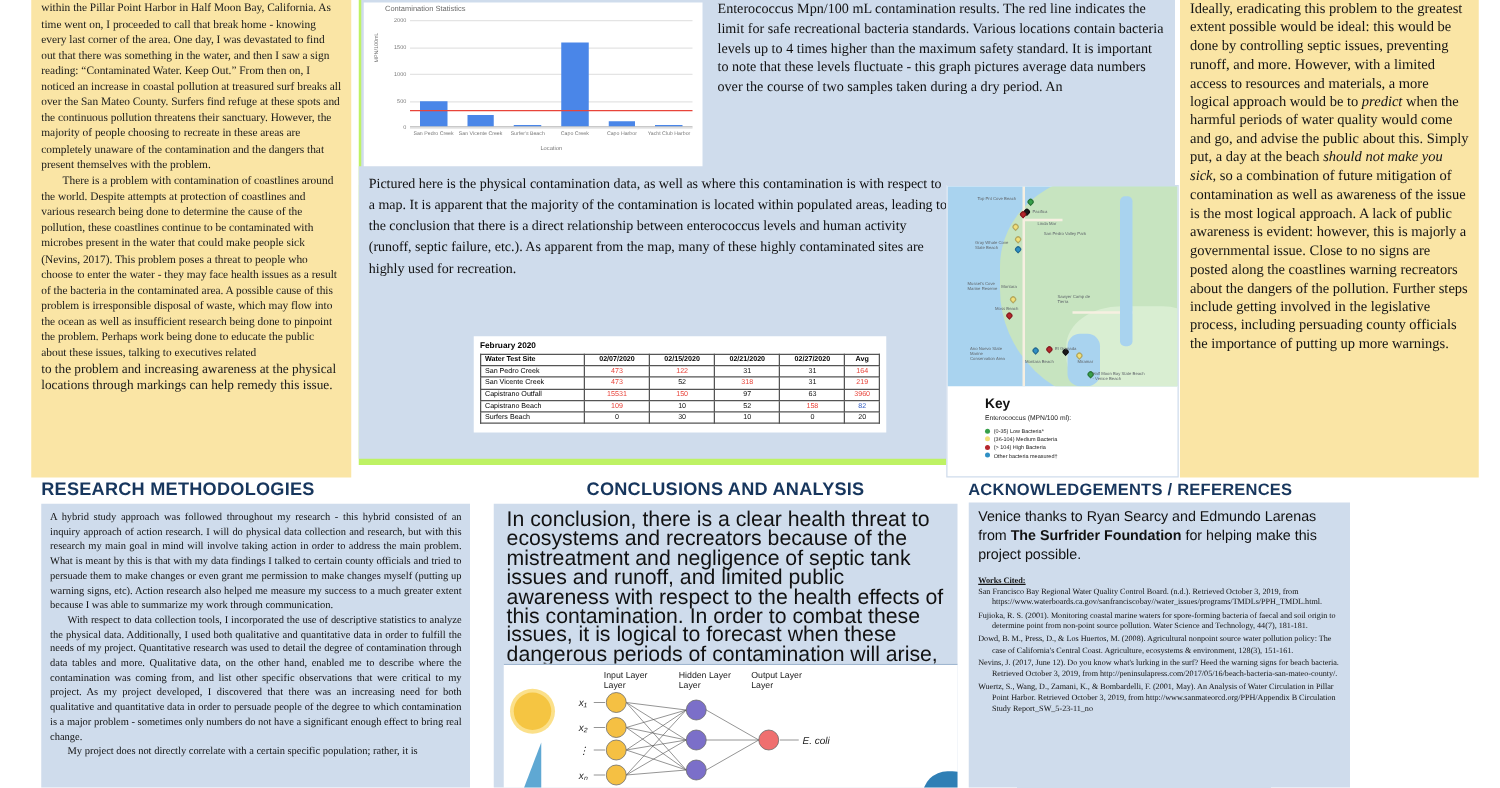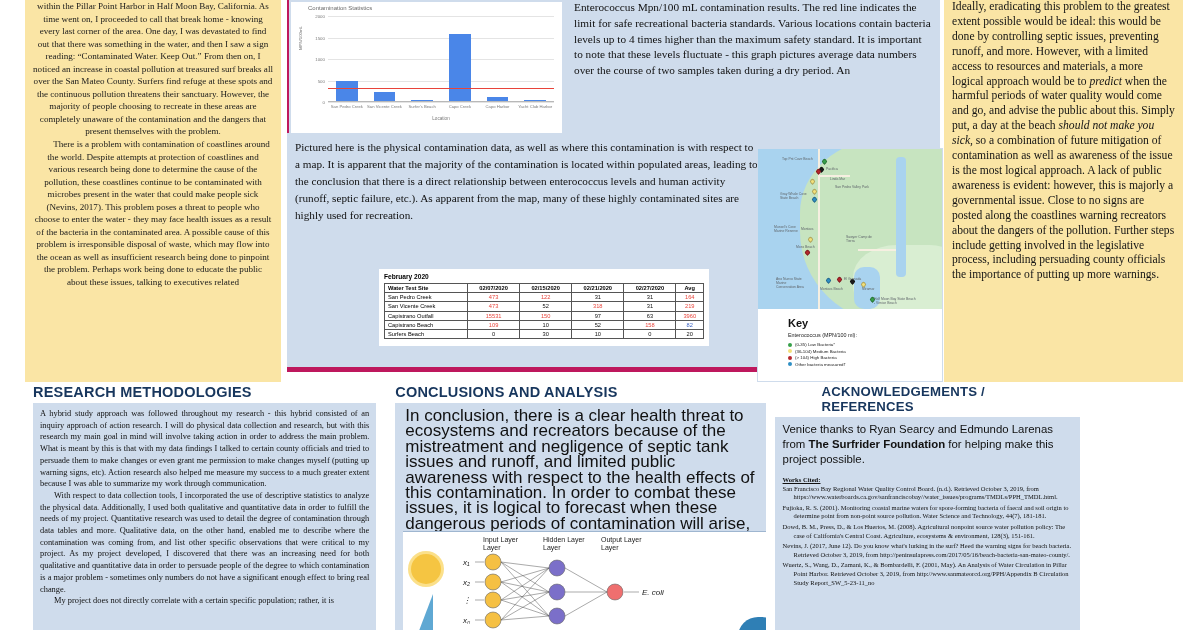--- a/index.html
+++ b/index.html
@@ -33,34 +33,34 @@
     background: #fae5a5;
     height: 382px;
     padding: 0px 8px 4px 8px;
     overflow: hidden;
   }
   .body-serif {
     font-family: "Liberation Serif", serif;
     font-size: 9.1px;
     line-height: 12.55px;
     color: #1a1a1a;
-    text-align: center;
+    text-align: left;
   }
   .body-serif p { margin: 0; }
   .indent { text-indent: 17px; }
   .big-tail {
     font-size: 10.6px;
     line-height: 13.6px;
   }
 
   
   .col-mid {
     width: 653px; height: 372px;
     position: relative;
-    background: #be185d;
+    background: #bef264;
   }
 
   
   .mid-top {
     position: absolute; left: 0; top: 0;
     width: 653px; height: 144px;
     display: flex;
   }
   .chart-panel {
     width: 275px; height: 141px;
@@ -361,21 +361,21 @@
     font-family: "Liberation Serif", serif;
     font-size: 8.4px;
     line-height: 11.7px;
     color: #101010;
     text-align: justify;
   }
   .sec-method .sec-body p { margin: 0; }
   .sec-method .sec-body p.ind { text-indent: 14px; }
 
   .sec-concl { width: 430px; padding-left: 13px; padding-right: 6px; }
-  .sec-concl .sec-head { font-size: 14.5px; margin-bottom: 3px; }
+  .sec-concl .sec-head { font-size: 14.5px; margin-bottom: 3px; text-align: center; }
   .sec-concl .sec-body {
     height: 240px;
     padding: 5px 10px 0 10px;
     overflow: hidden;
     position: relative;
   }
   .concl-text {
     font-family: "Liberation Sans", sans-serif;
     font-size: 17px;
     line-height: 15.4px;
@@ -403,21 +403,21 @@
     border-bottom: 42px solid #5fa8d3;
   }
   .umbrella {
     position: absolute; right: 26px; bottom: 6px;
     width: 44px; height: 20px;
     background: #2f7fb5;
     border-radius: 22px 22px 0 0;
   }
 
   .sec-ref { width: 350px; padding-left: 3px; padding-right: 8px; }
-  .sec-ref .sec-head { font-size: 13.2px; margin-bottom: 3px; margin-left: 47px; }
+  .sec-ref .sec-head { font-size: 13.2px; margin-bottom: 3px; }
   .sec-ref .sec-body {
     height: 240px;
     padding: 5px 8px 0 8px;
     overflow: hidden;
   }
   .ack-text {
     font-family: "Liberation Sans", sans-serif;
     font-size: 11.4px;
     line-height: 15.2px;
     color: #111;
@@ -449,20 +449,21 @@
 
 <div class="poster">
 
   <div class="top-row">
 
     <div class="col-left">
       <div class="yellow-box">
         <div class="body-serif">
           <p>within the Pillar Point Harbor in Half Moon Bay, California. As time went on, I proceeded to call that break home - knowing every last corner of the area. One day, I was devastated to find out that there was something in the water, and then I saw a sign reading: “Contaminated Water. Keep Out.” From then on, I noticed an increase in coastal pollution at treasured surf breaks all over the San Mateo County. Surfers find refuge at these spots and the continuous pollution threatens their sanctuary. However, the majority of people choosing to recreate in these areas are completely unaware of the contamination and the dangers that present themselves with the problem.</p>
           <p class="indent">There is a problem with contamination of coastlines around the world. Despite attempts at protection of coastlines and various research being done to determine the cause of the pollution, these coastlines continue to be contaminated with microbes present in the water that could make people sick (Nevins, 2017). This problem poses a threat to people who choose to enter the water - they may face health issues as a result of the bacteria in the contaminated area. A possible cause of this problem is irresponsible disposal of waste, which may flow into the ocean as well as insufficient research being done to pinpoint the problem. Perhaps work being done to educate the public about these issues, talking to executives related</p>
+          <p class="big-tail">to the problem and increasing awareness at the physical locations through markings can help remedy this issue.</p>
         </div>
       </div>
     </div>
 
     <div class="col-mid">
 
       <div class="mid-top">
 
         <div class="chart-panel">
           <div class="chart-inner">

